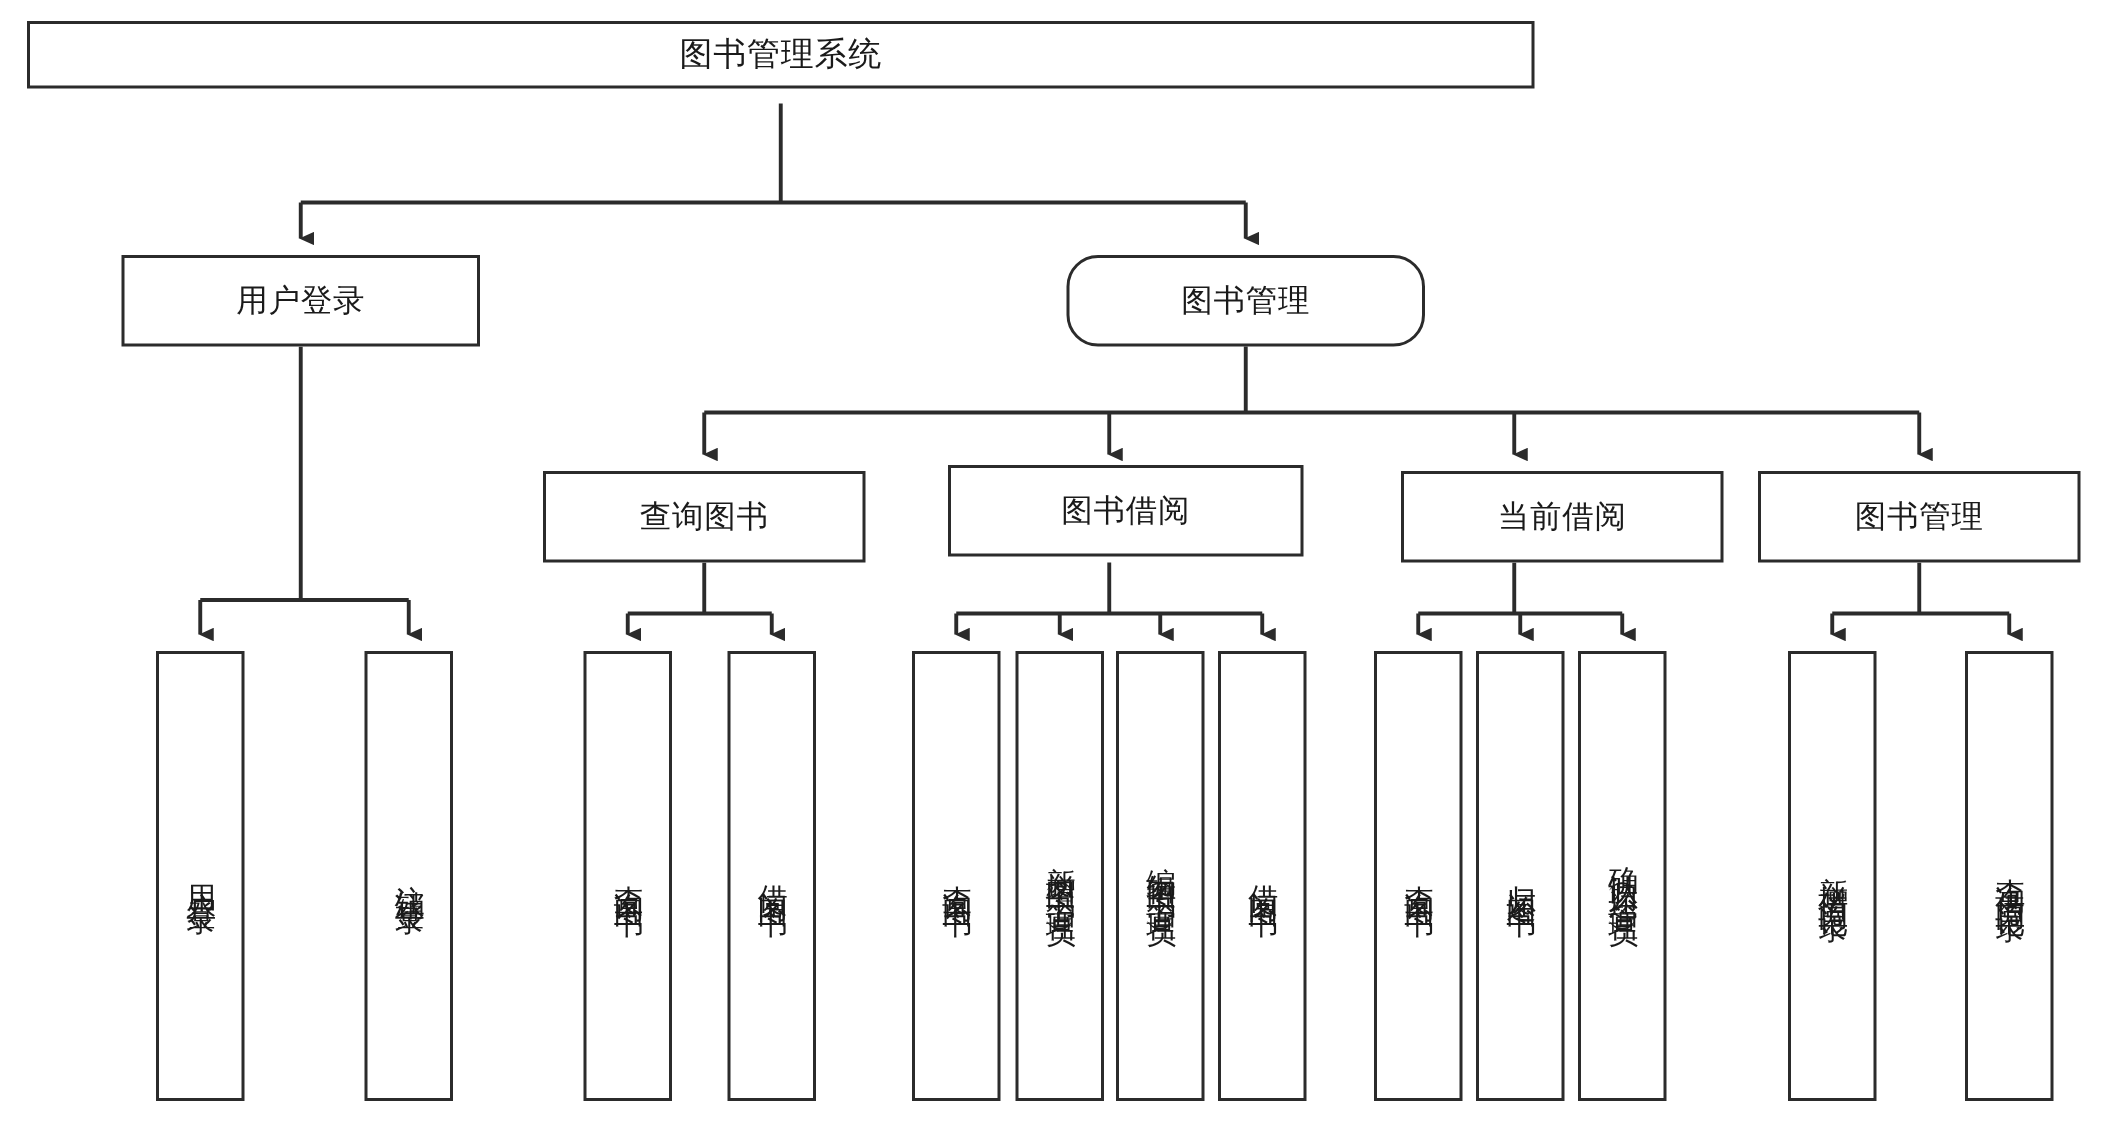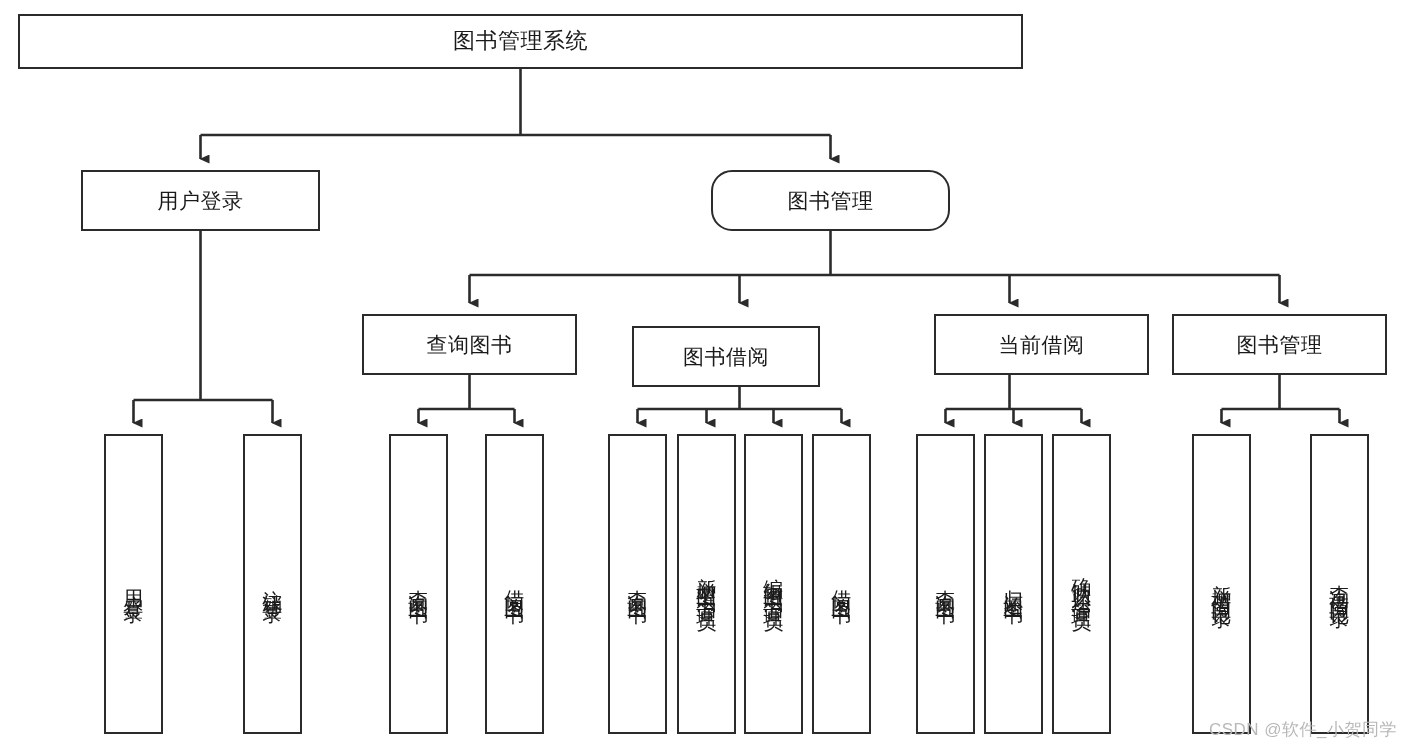--- a/index.html
+++ b/index.html
@@ -107,33 +107,33 @@
         <line x1="1013.5" y1="409" x2="1013.5" y2="423" marker-end="url(#arrowhead)"></line>
         <line x1="1081.5" y1="409" x2="1081.5" y2="423" marker-end="url(#arrowhead)"></line>
         <line x1="1279.5" y1="375" x2="1279.5" y2="409"></line>
         <line x1="1221.5" y1="409" x2="1339.5" y2="409"></line>
         <line x1="1221.5" y1="409" x2="1221.5" y2="423" marker-end="url(#arrowhead)"></line>
         <line x1="1339.5" y1="409" x2="1339.5" y2="423" marker-end="url(#arrowhead)"></line>
       </g>
   </svg>
 
   <div id="node-layer">
-      <div class="node-box root" style="left: 18px; top: 14px; width: 1005px; height: 55px;">
+      <div class="node-box root" style="left: 18px; top: 14px; width: 1005px; height: 45px;">
         <span class="node-label">图书管理系统</span>
       </div>
       <div class="node-box lvl2" style="left: 81px; top: 170px; width: 239px; height: 61px;">
         <span class="node-label">用户登录</span>
       </div>
       <div class="node-box lvl2" style="left: 711px; top: 170px; width: 239px; height: 61px; border-radius: 21px;">
         <span class="node-label">图书管理</span>
       </div>
       <div class="node-box lvl3" style="left: 362px; top: 314px; width: 215px; height: 61px;">
         <span class="node-label">查询图书</span>
       </div>
-      <div class="node-box lvl3" style="left: 632px; top: 326px; width: 188px; height: 61px;">
+      <div class="node-box lvl3" style="left: 632px; top: 310px; width: 237px; height: 61px;">
         <span class="node-label">图书借阅</span>
       </div>
       <div class="node-box lvl3" style="left: 934px; top: 314px; width: 215px; height: 61px;">
         <span class="node-label">当前借阅</span>
       </div>
       <div class="node-box lvl3" style="left: 1172px; top: 314px; width: 215px; height: 61px;">
         <span class="node-label">图书管理</span>
       </div>
       <div class="node-box leaf vertical" style="left: 104px; top: 434px; width: 59px; height: 300px;">
         <span class="node-label">用户登录</span>
@@ -169,14 +169,13 @@
         <span class="node-label">确认归还（管理员）</span>
       </div>
       <div class="node-box leaf vertical" style="left: 1192px; top: 434px; width: 59px; height: 300px;">
         <span class="node-label">新增借阅记录</span>
       </div>
       <div class="node-box leaf vertical" style="left: 1310px; top: 434px; width: 59px; height: 300px;">
         <span class="node-label">查询借阅记录</span>
       </div>
     </div>
 
-  <div id="watermark">CSDN @软件_小贺同学</div>
 </div>
 
 </body></html>

